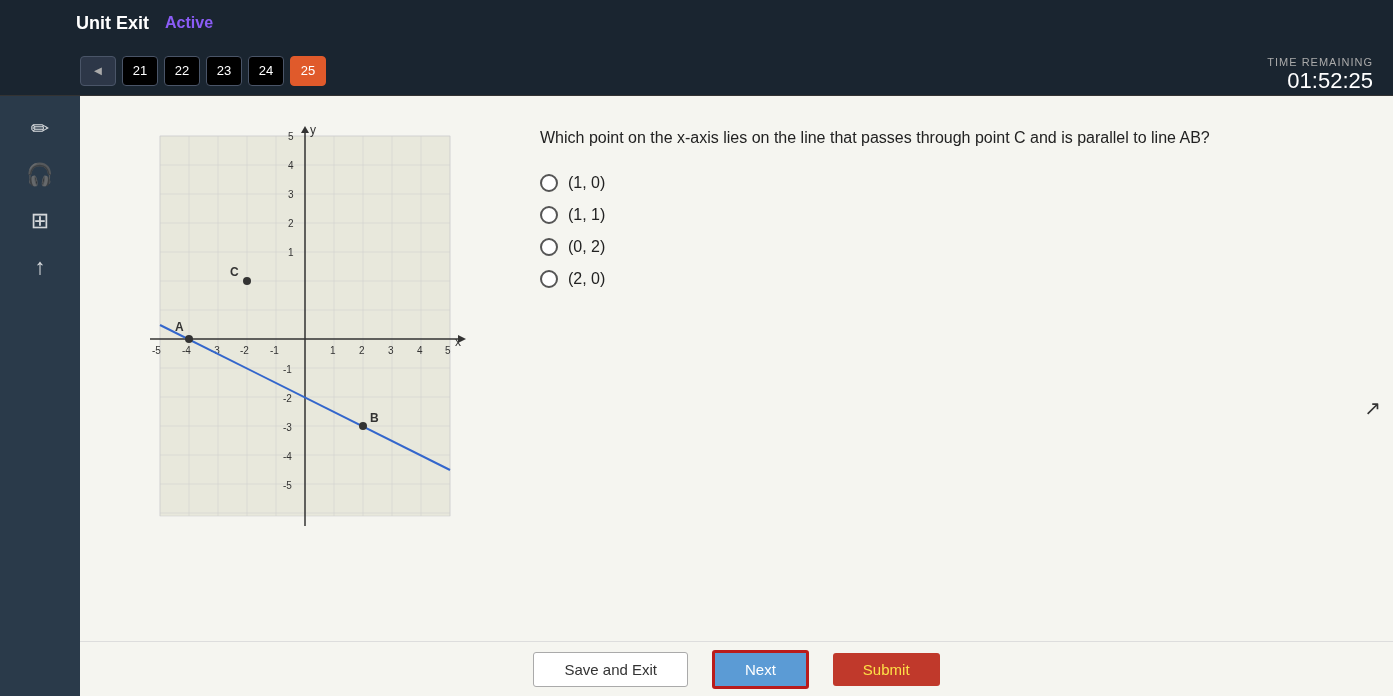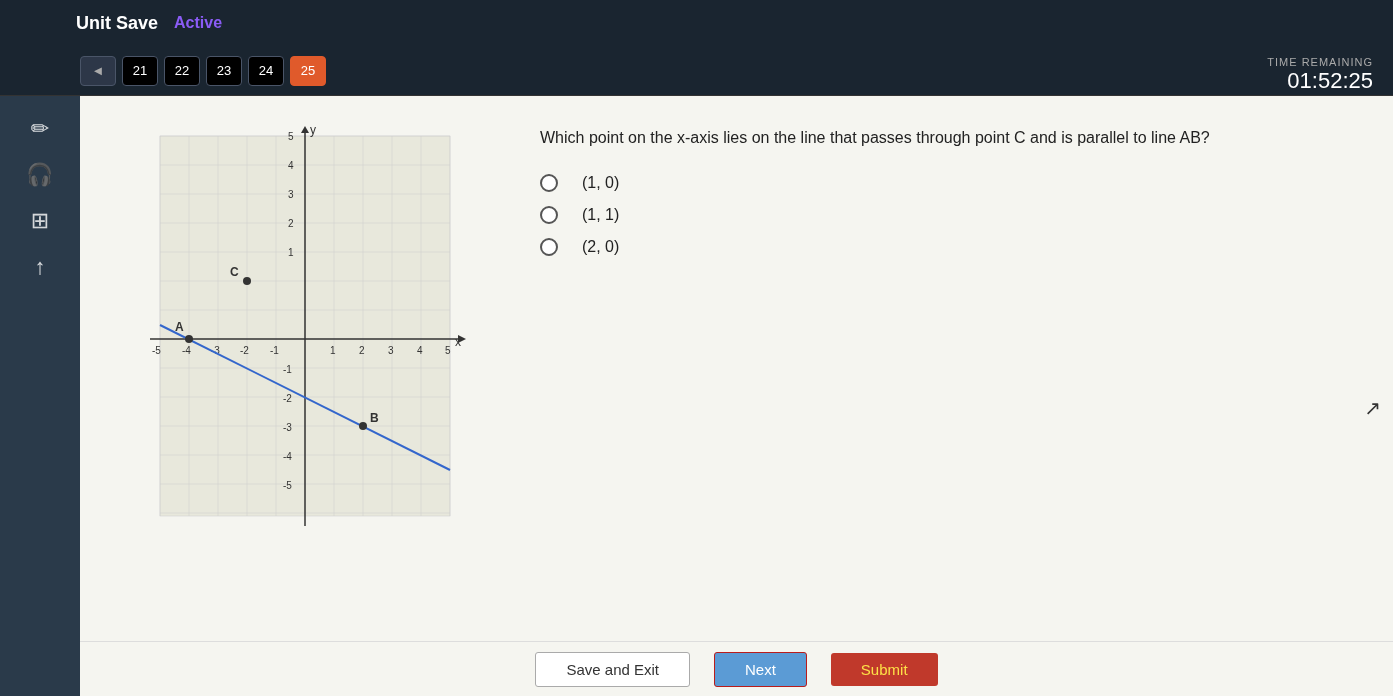--- a/index.html
+++ b/index.html
@@ -145,21 +145,21 @@
     }
     .options-list {
       list-style: none;
       display: flex;
       flex-direction: column;
       gap: 14px;
     }
     .option-item {
       display: flex;
       align-items: center;
-      gap: 24px;
+      gap: 10px;
       font-size: 16px;
       color: #222;
       cursor: pointer;
     }
     .option-radio {
       width: 18px;
       height: 18px;
       border: 2px solid #555;
       border-radius: 50%;
       display: inline-block;
@@ -185,21 +185,21 @@
       background: white;
       border: 1px solid #aaa;
       color: #333;
       padding: 8px 30px;
       font-size: 15px;
       cursor: pointer;
       border-radius: 3px;
     }
     .btn-next {
       background: #5b9bd5;
-      border: 1px solid #b91c1c;
+      border: 3px solid #b91c1c;
       color: white;
       padding: 8px 30px;
       font-size: 15px;
       cursor: pointer;
       border-radius: 3px;
     }
     .btn-submit {
       background: #c0392b;
       border: none;
       color: #fde047;
@@ -215,21 +215,21 @@
       right: 12px;
       top: 50%;
       font-size: 20px;
       color: #333;
     }
   </style>
 </head>
 <body>
 
 <div class="top-bar">
-  <span class="top-bar-title">Unit Save</span>
+  <span class="top-bar-title">Unit Exit</span>
   <span class="top-bar-status">Active</span>
 </div>
 
 <div class="nav-bar">
   <div class="nav-btn arrow-btn">◄</div>
   <div class="nav-btn">21</div>
   <div class="nav-btn">22</div>
   <div class="nav-btn">23</div>
   <div class="nav-btn">24</div>
   <div class="nav-btn active-btn">25</div>
@@ -350,20 +350,24 @@
       <li class="option-item">
         <span class="option-radio"></span>
         <span>(1, 0)</span>
       </li>
       <li class="option-item">
         <span class="option-radio"></span>
         <span>(1, 1)</span>
       </li>
       <li class="option-item">
         <span class="option-radio"></span>
+        <span>(0, 2)</span>
+      </li>
+      <li class="option-item">
+        <span class="option-radio"></span>
         <span>(2, 0)</span>
       </li>
     </ul>
 
     <div class="cursor-indicator">↗</div>
   </div>
 </div>
 
 <div class="bottom-bar">
   <button class="btn-save">Save and Exit</button>

